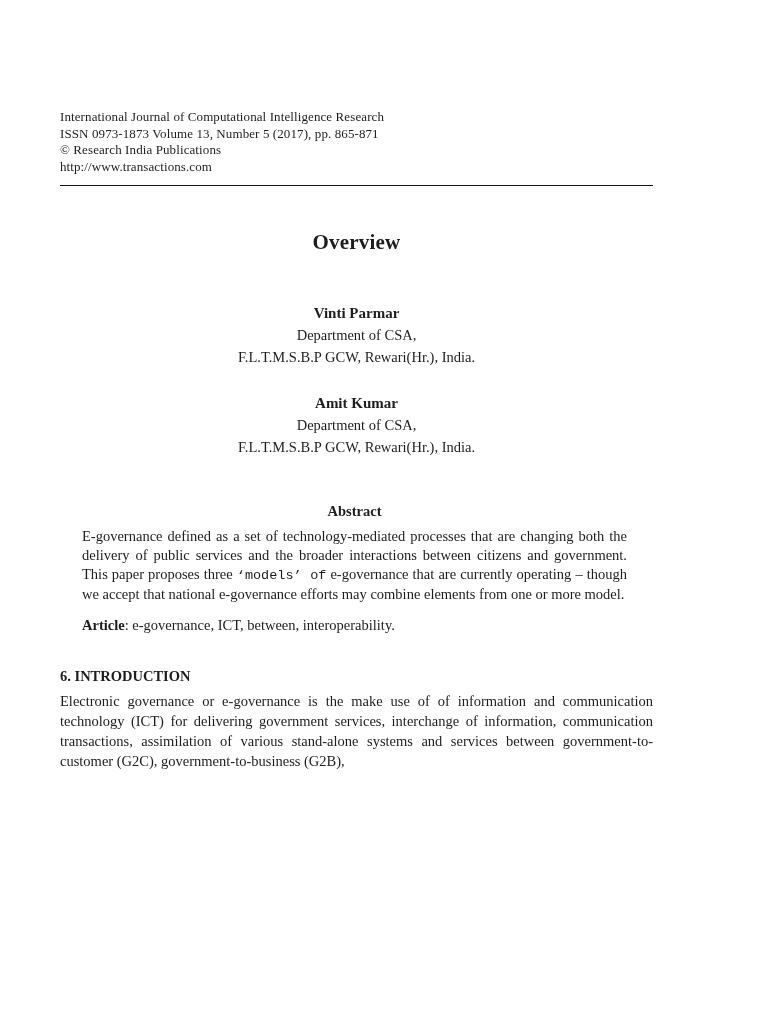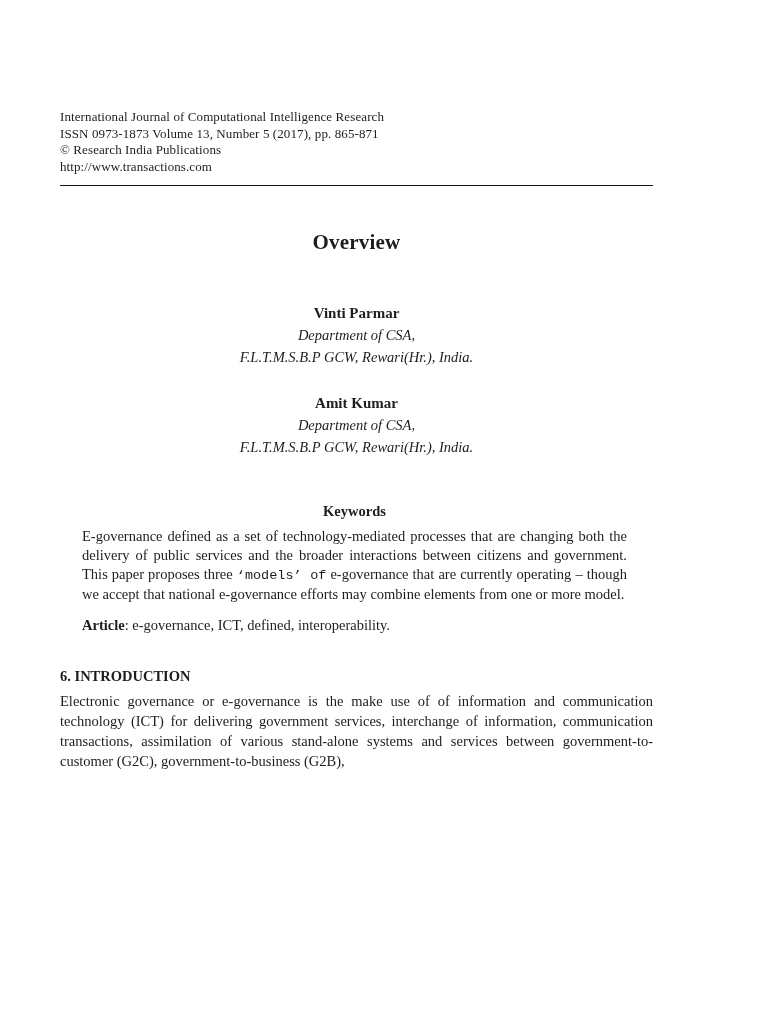--- a/index.html
+++ b/index.html
@@ -38,21 +38,21 @@
     letter-spacing: 0.2px;
   }
   .tline { display: block; }
   .authors {
     text-align: center;
     margin-top: 40px;
     font-size: 14.5px;
   }
   .author { line-height: 22px; margin: 0 0 24px 0; }
   .author .name { font-weight: bold; font-size: 15px; }
-  .author .aff { font-style: italic; }
+  .author .aff { }
   .abstract { margin: 44px 26px 0 22px; }
   .abs-heading {
     text-align: center;
     font-weight: bold;
     font-size: 14.5px;
     line-height: 19px;
   }
   .abs-text {
     text-align: justify;
     font-size: 14.5px;
@@ -107,23 +107,23 @@
       <div class="aff">F.L.T.M.S.B.P GCW, Rewari(Hr.), India.</div>
     </div>
     <div class="author">
       <div class="name">Amit Kumar</div>
       <div class="aff">Department of CSA,</div>
       <div class="aff">F.L.T.M.S.B.P GCW, Rewari(Hr.), India.</div>
     </div>
   </section>
 
   <section class="abstract">
-    <div class="abs-heading">Keywords</div>
+    <div class="abs-heading">Abstract</div>
     <p class="abs-text"><span>E-governance defined as a set of technology-mediated processes that are changing both the delivery of public services and the broader interactions between citizens and government. This paper proposes three </span><span class="mono">‘models’ of</span><span> e-governance that are currently operating – though we accept that national e-governance efforts may combine elements from one or more model.</span></p>
-    <p class="keywords"><span class="kw-label">Article</span><span>: e-governance, ICT, defined, interoperability.</span></p>
+    <p class="keywords"><span class="kw-label">Article</span><span>: e-governance, ICT, between, interoperability.</span></p>
   </section>
 
   <section class="intro">
     <div class="sec-heading">6. INTRODUCTION</div>
     <p class="body-text">Electronic governance or e-governance is the make use of of information and communication technology (ICT) for delivering government services, interchange of information, communication transactions, assimilation of various stand-alone systems and services between government-to-customer (G2C), government-to-business (G2B),</p>
   </section>
 
 </div>
 
 </body></html>

